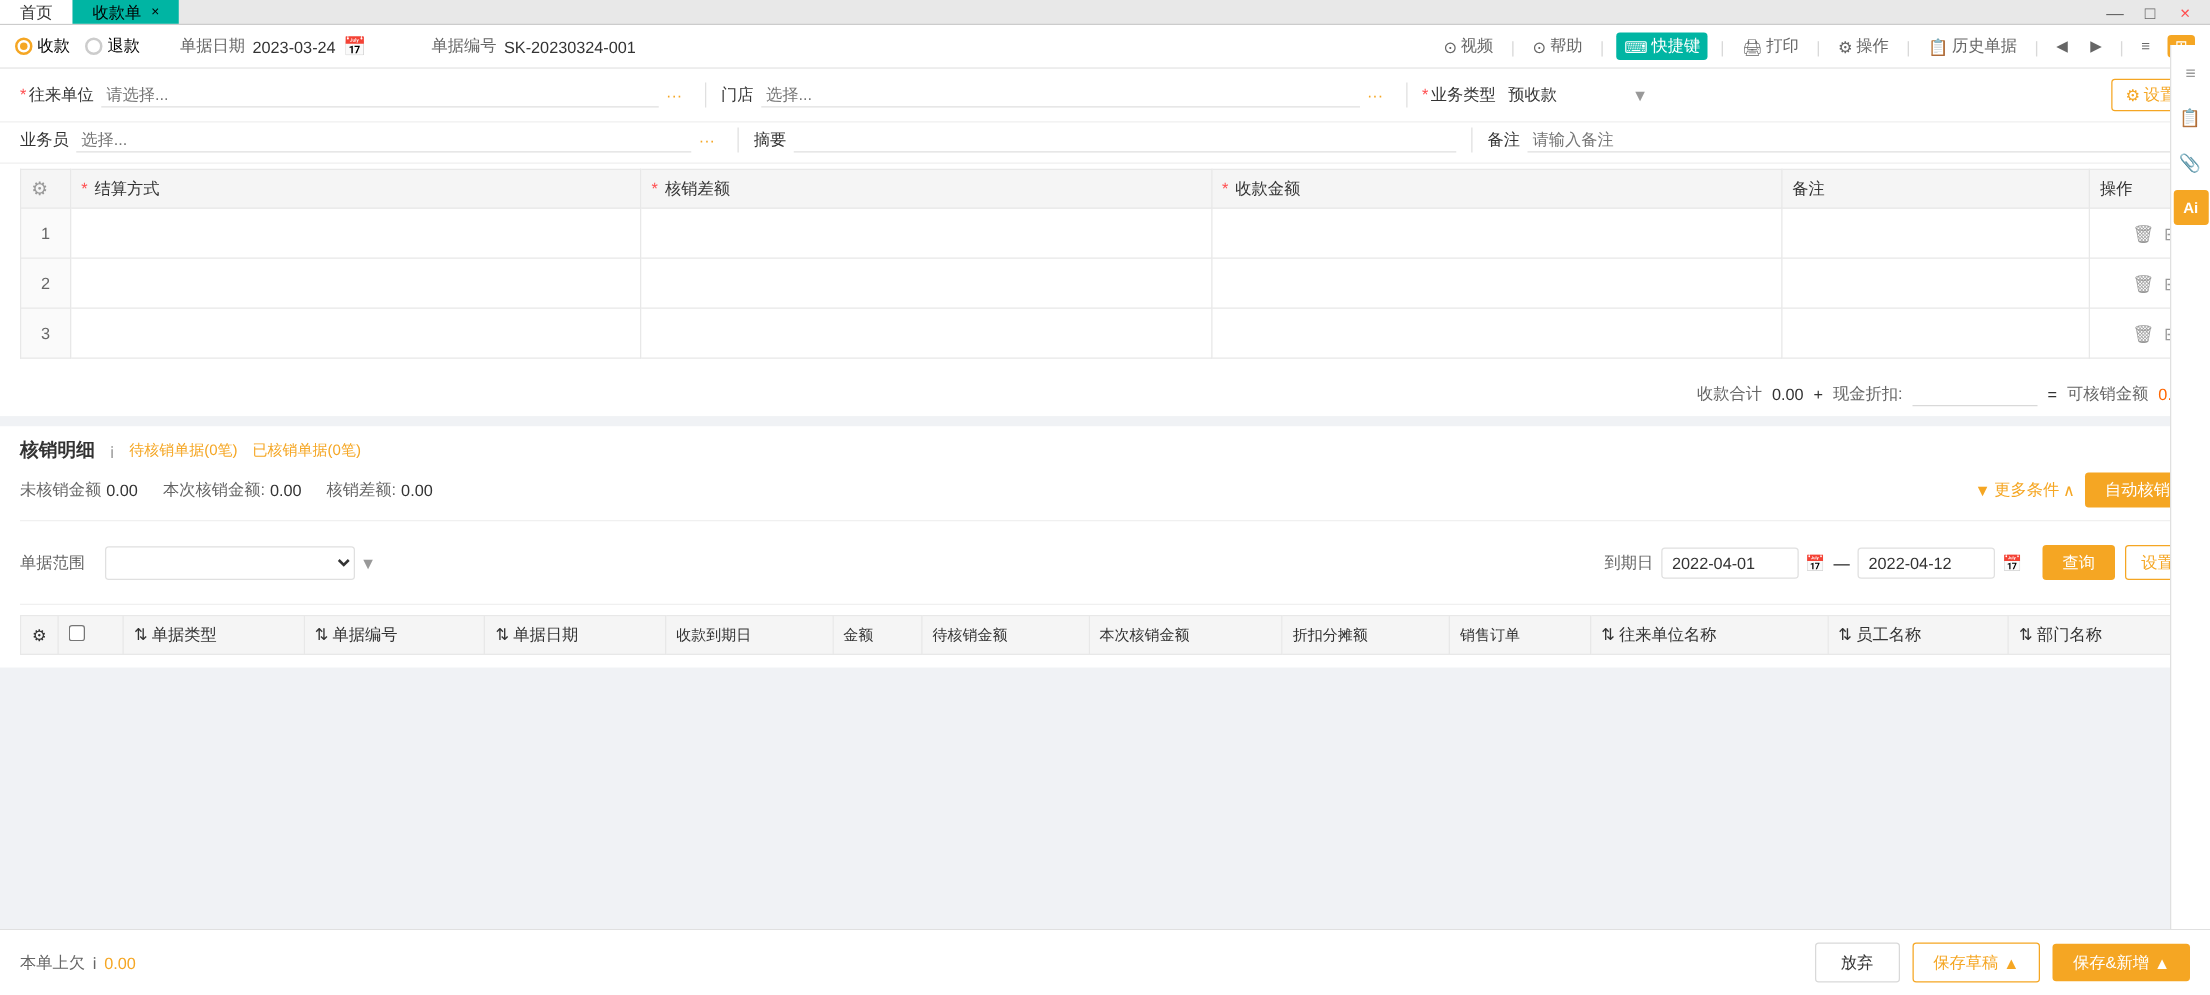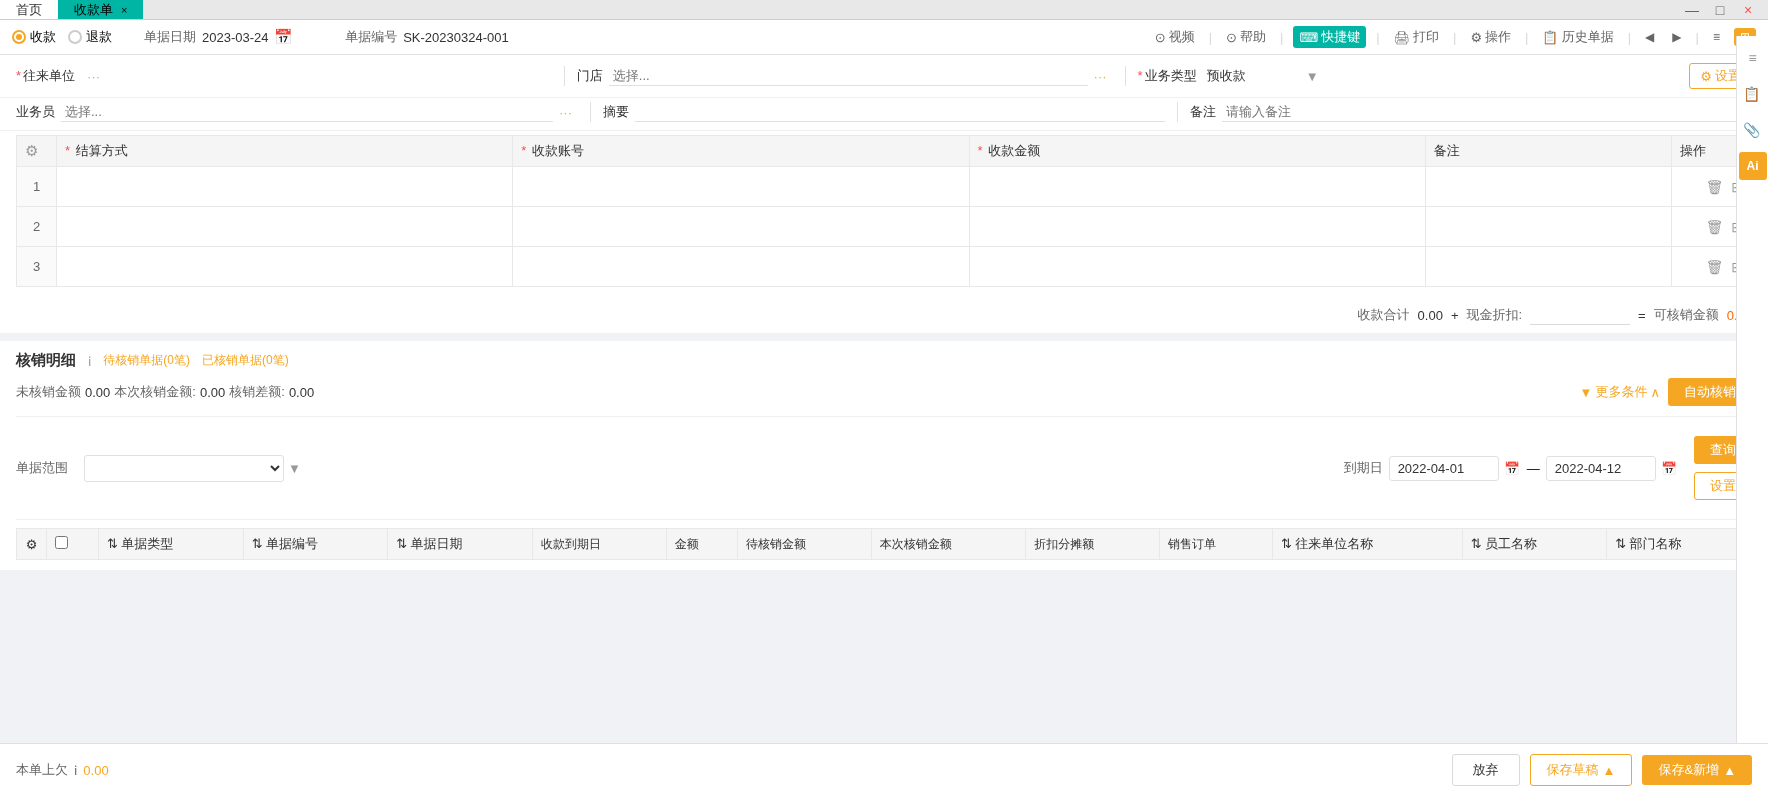--- a/index.html
+++ b/index.html
@@ -67,21 +67,21 @@
 
     
     .section-divider { height: 8px; background: #f0f2f5; }
 
     
     .cancel-section { background: #fff; padding: 10px 16px; }
     .cancel-header { display: flex; align-items: center; gap: 12px; margin-bottom: 8px; }
     .cancel-title { font-size: 15px; font-weight: 600; color: #333; }
     .info-icon { color: #999; cursor: pointer; font-size: 13px; }
     .tab-link { color: #f5a623; cursor: pointer; font-size: 12px; border-bottom: 1px solid transparent; }
-    .cancel-stats { display: flex; align-items: center; gap: 4px; margin-bottom: 10px; }
+    .cancel-stats { display: flex; align-items: center; gap: 20px; margin-bottom: 10px; }
     .stat-item { display: flex; align-items: center; gap: 4px; color: #666; font-size: 13px; }
     .stat-value { color: #333; }
 
     
     .filter-row { display: flex; align-items: center; gap: 16px; padding: 19px 0; border-top: 1px solid #f0f0f0; border-bottom: 1px solid #f0f0f0; margin-bottom: 8px; }
     .filter-label { color: #666; white-space: nowrap; }
     .filter-select { border: 1px solid #e0e0e0; border-radius: 3px; padding: 4px 8px; min-width: 200px; color: #333; background: #fff; }
     .filter-arrow { color: #999; }
     .date-range { display: flex; align-items: center; gap: 6px; }
     .date-input-field { border: 1px solid #e0e0e0; border-radius: 3px; padding: 4px 8px; width: 110px; color: #333; }
@@ -188,20 +188,21 @@
     <div class="toolbar-btn">≡</div>
     <div class="toolbar-btn" style="background:#f5a623;color:#fff;border-radius:3px;padding:2px 6px;">⊞</div>
   </div>
 </div>
 
 <div class="main-content">
 
   <div class="fields-row">
     <div class="field-group">
       <span class="field-label required">往来单位</span>
+      <input type="text" class="field-input" style="min-width: 220px;" placeholder="请选择...">
       <span class="field-dots">···</span>
     </div>
     <div class="field-sep"></div>
     <div class="field-group">
       <span class="field-label">门店</span>
       <input type="text" class="field-input" style="min-width: 220px;" placeholder="选择...">
       <span class="field-dots">···</span>
     </div>
     <div class="field-sep"></div>
     <div class="field-group">
@@ -239,21 +240,21 @@
         <tr>
           <th style="width:40px;">
             <span class="gear-icon">⚙</span>
           </th>
           <th>
             <span style="color:#ff4d4f;margin-right:2px;">*</span>
             <span>结算方式</span>
           </th>
           <th>
             <span style="color:#ff4d4f;margin-right:2px;">*</span>
-            <span>收款账号</span>
+            <span>核销差额</span>
           </th>
           <th>
             <span style="color:#ff4d4f;margin-right:2px;">*</span>
             <span>收款金额</span>
           </th>
           <th>备注</th>
           <th style="width:80px;">操作</th>
         </tr>
       </thead>
       <tbody>
@@ -345,21 +346,21 @@
       <span class="filter-arrow">▼</span>
     </div>
     <div class="date-range">
       <span class="filter-label">到期日</span>
       <input type="text" class="date-input-field" value="2022-04-01" style="">
       <span class="date-icon">📅</span>
       <span>—</span>
       <input type="text" class="date-input-field" value="2022-04-12" style="">
       <span class="date-icon">📅</span>
     </div>
-    <div style="margin-left:auto;display:flex;gap:8px;flex-direction:column;">
+    <div style="margin-left:auto;display:flex;gap:8px;">
       <button class="query-btn">查询</button>
       <button class="settings-btn2">设置</button>
     </div>
   </div>
 
   <div>
     <table class="bottom-table">
       <thead>
         <tr>
           <th class="checkbox-cell">

